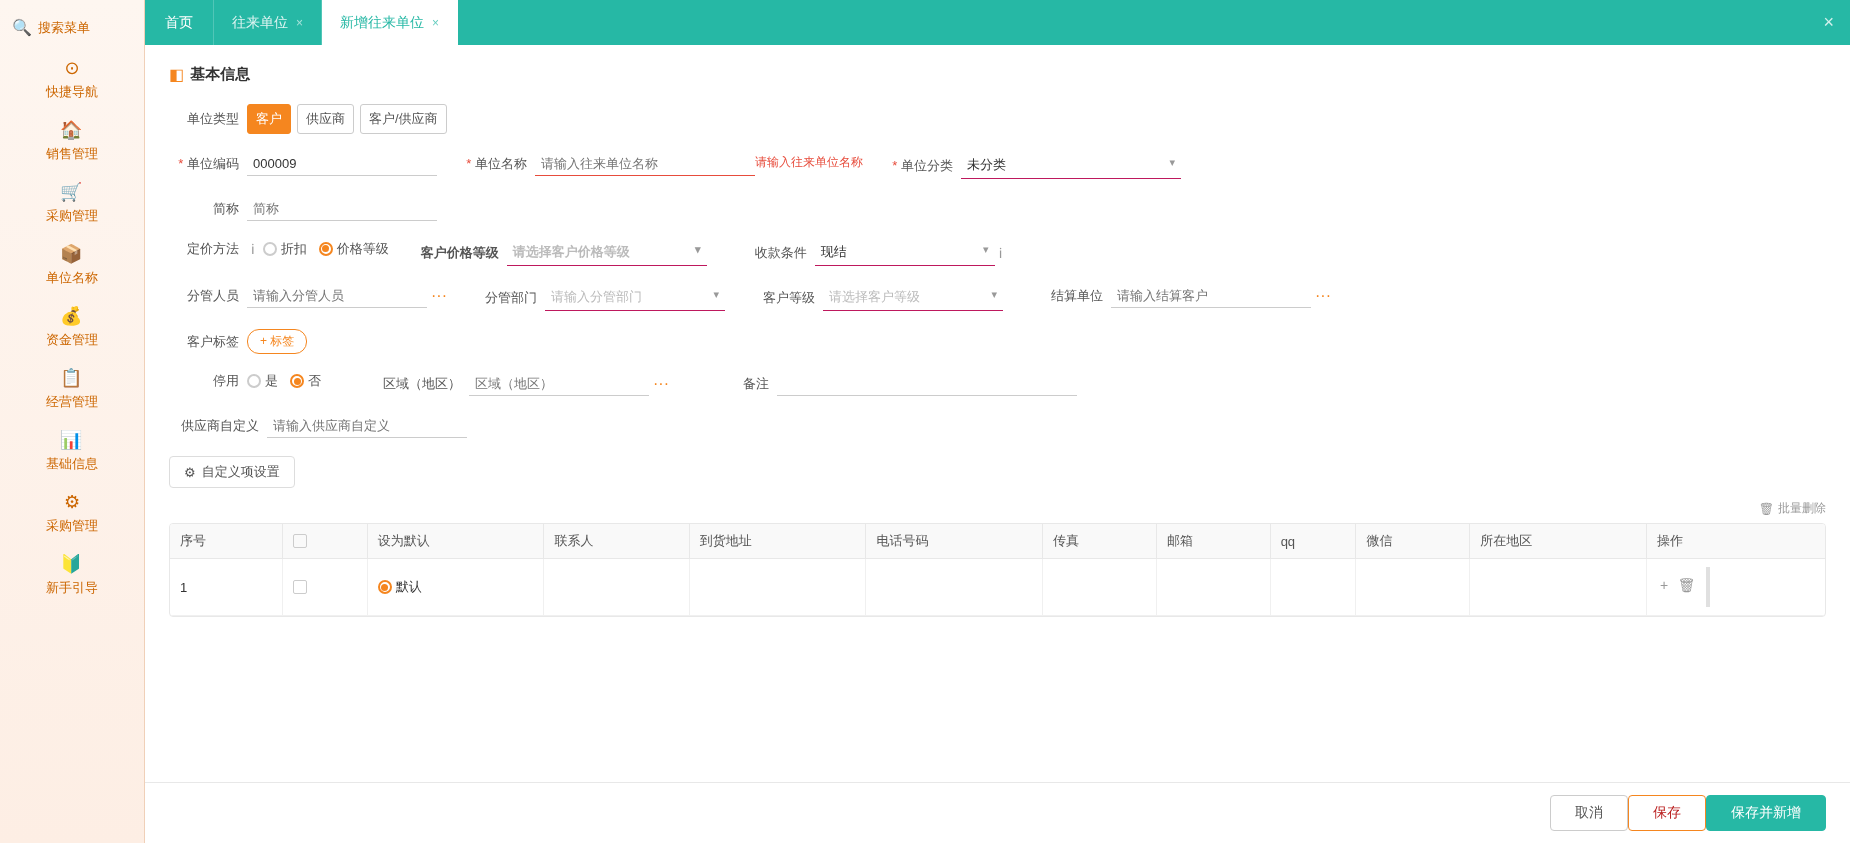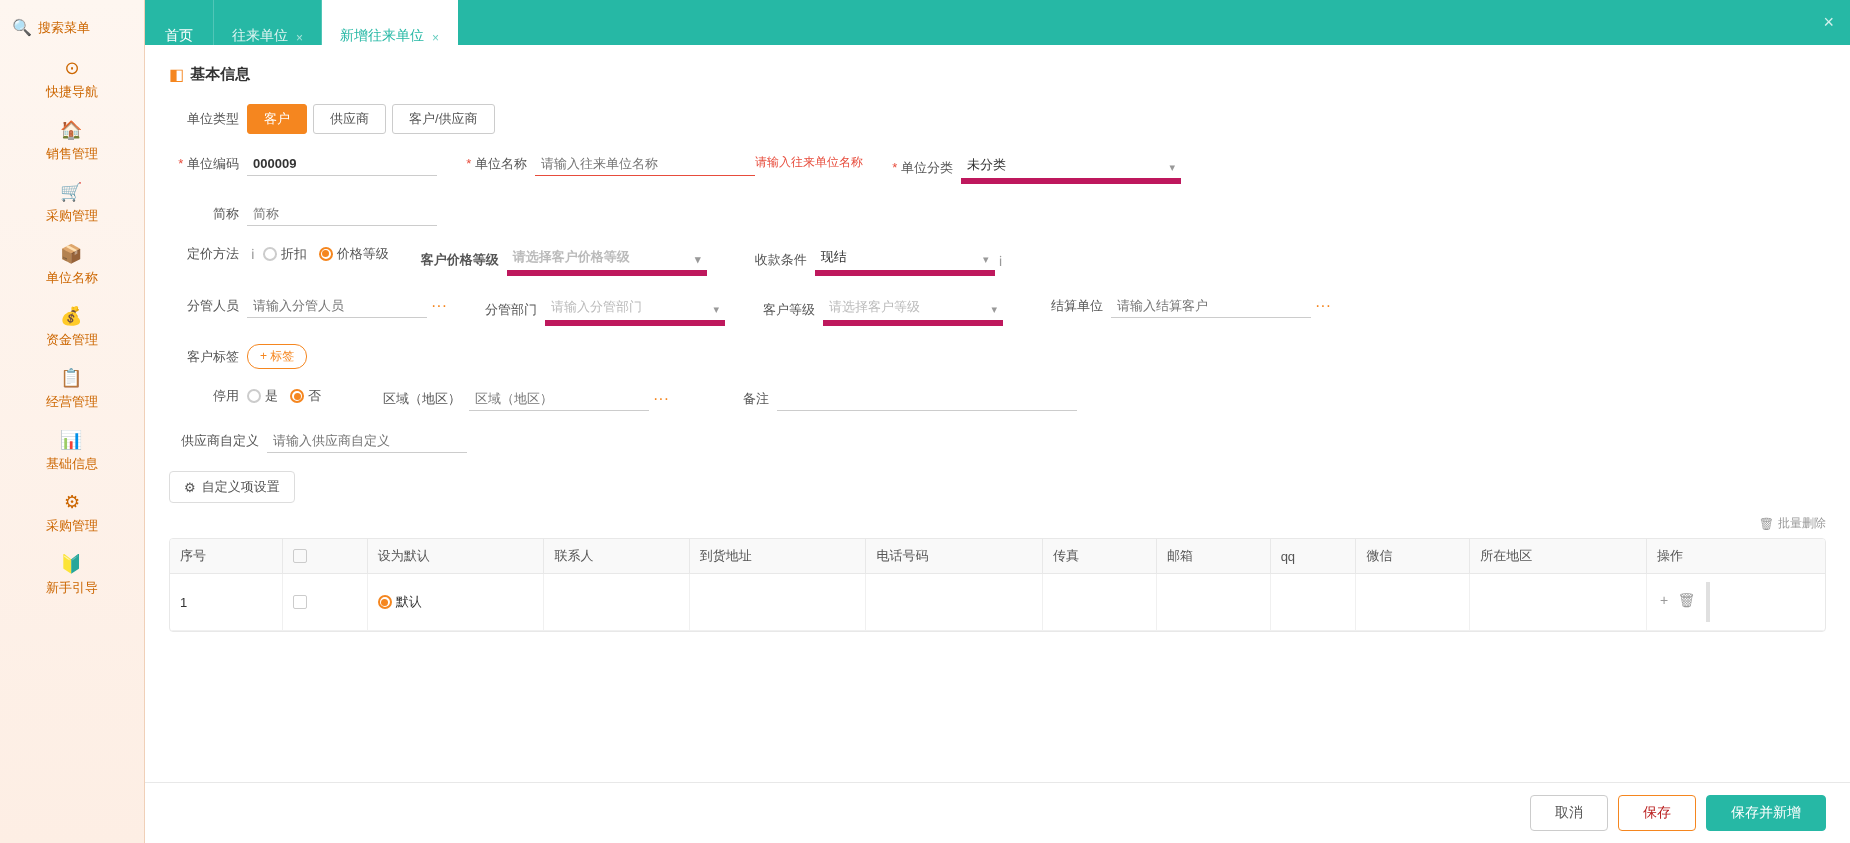--- a/index.html
+++ b/index.html
@@ -59,21 +59,21 @@
       background: #26b8a5;
       display: flex;
       align-items: center;
       height: 45px;
       padding: 0;
       flex-shrink: 0;
       position: relative;
     }
     .tab-item {
       display: flex;
-      align-items: flex-end;
+      align-items: center;
       padding: 0 18px;
       height: 100%;
       color: rgba(255,255,255,0.85);
       font-size: 14px;
       cursor: pointer;
       border-right: 1px solid rgba(255,255,255,0.2);
       position: relative;
     }
     .tab-item.home { color: white; padding: 0 20px; }
     .tab-item.active {
@@ -156,39 +156,39 @@
       background: transparent;
     }
     .form-input.error { border-bottom-color: #e74c3c; }
     .error-msg {
       color: #e74c3c;
       font-size: 12px;
       margin-top: 2px;
     }
     .select-wrapper {
       display: flex;
-      align-items: flex-end;
-      border-bottom: 6px solid #be185d;
+      align-items: flex-start;
+      border-bottom: 1px solid #be185d;
       width: 200px;
       padding: 4px 6px;
       cursor: pointer;
     }
     .select-wrapper .select-text { flex: 1; font-size: 13px; color: #333; }
     .select-wrapper .select-arrow { color: #999; font-size: 11px; }
     .select-wrapper.placeholder .select-text { color: #bbb; }
 
     
     .type-buttons {
       display: flex;
       gap: 6px;
     }
     .type-btn {
       border: 1px solid #ccc;
       background: white;
-      padding: 5px 16px;
+      padding: 5px 8px;
       border-radius: 3px;
       font-size: 13px;
       cursor: pointer;
       color: #555;
     }
     .type-btn.active {
       background: #f5861f;
       border-color: #f5861f;
       color: white;
     }
@@ -304,21 +304,20 @@
     }
     table tbody td:last-child { border-right: none; }
 
     
     .bottom-bar {
       background: white;
       border-top: 1px solid #e8e8e8;
       padding: 12px 24px;
       display: flex;
       justify-content: flex-end;
-      gap: 10px;
       flex-shrink: 0;
     }
     .btn {
       padding: 8px 24px;
       border-radius: 4px;
       font-size: 14px;
       cursor: pointer;
       border: 1px solid #ccc;
       background: white;
       color: #555;
@@ -452,21 +451,21 @@
             <button class="type-btn active">客户</button>
             <button class="type-btn">供应商</button>
             <button class="type-btn">客户/供应商</button>
           </div>
         </div>
       </div>
 
       <div class="form-row">
         <div class="form-group" style="flex:0 0 auto; margin-right:20px;">
           <span class="form-label required" style="min-width:70px;">单位编码</span>
-          <input class="form-input" type="text" value="000009" style="width: 190px; font-weight: bold;">
+          <input class="form-input" type="text" value="000009" style="width: 190px;">
         </div>
         <div class="form-group" style="flex:0 0 auto; margin-right:20px;">
           <span class="form-label required" style="min-width:70px;">单位名称</span>
           <div class="form-input-group">
             <input class="form-input error" type="text" placeholder="请输入往来单位名称" style="width: 220px; border-bottom-color: rgb(231, 76, 60);">
             <span class="error-msg">请输入往来单位名称</span>
           </div>
         </div>
         <div class="form-group">
           <span class="form-label required" style="min-width:70px;">单位分类</span>

